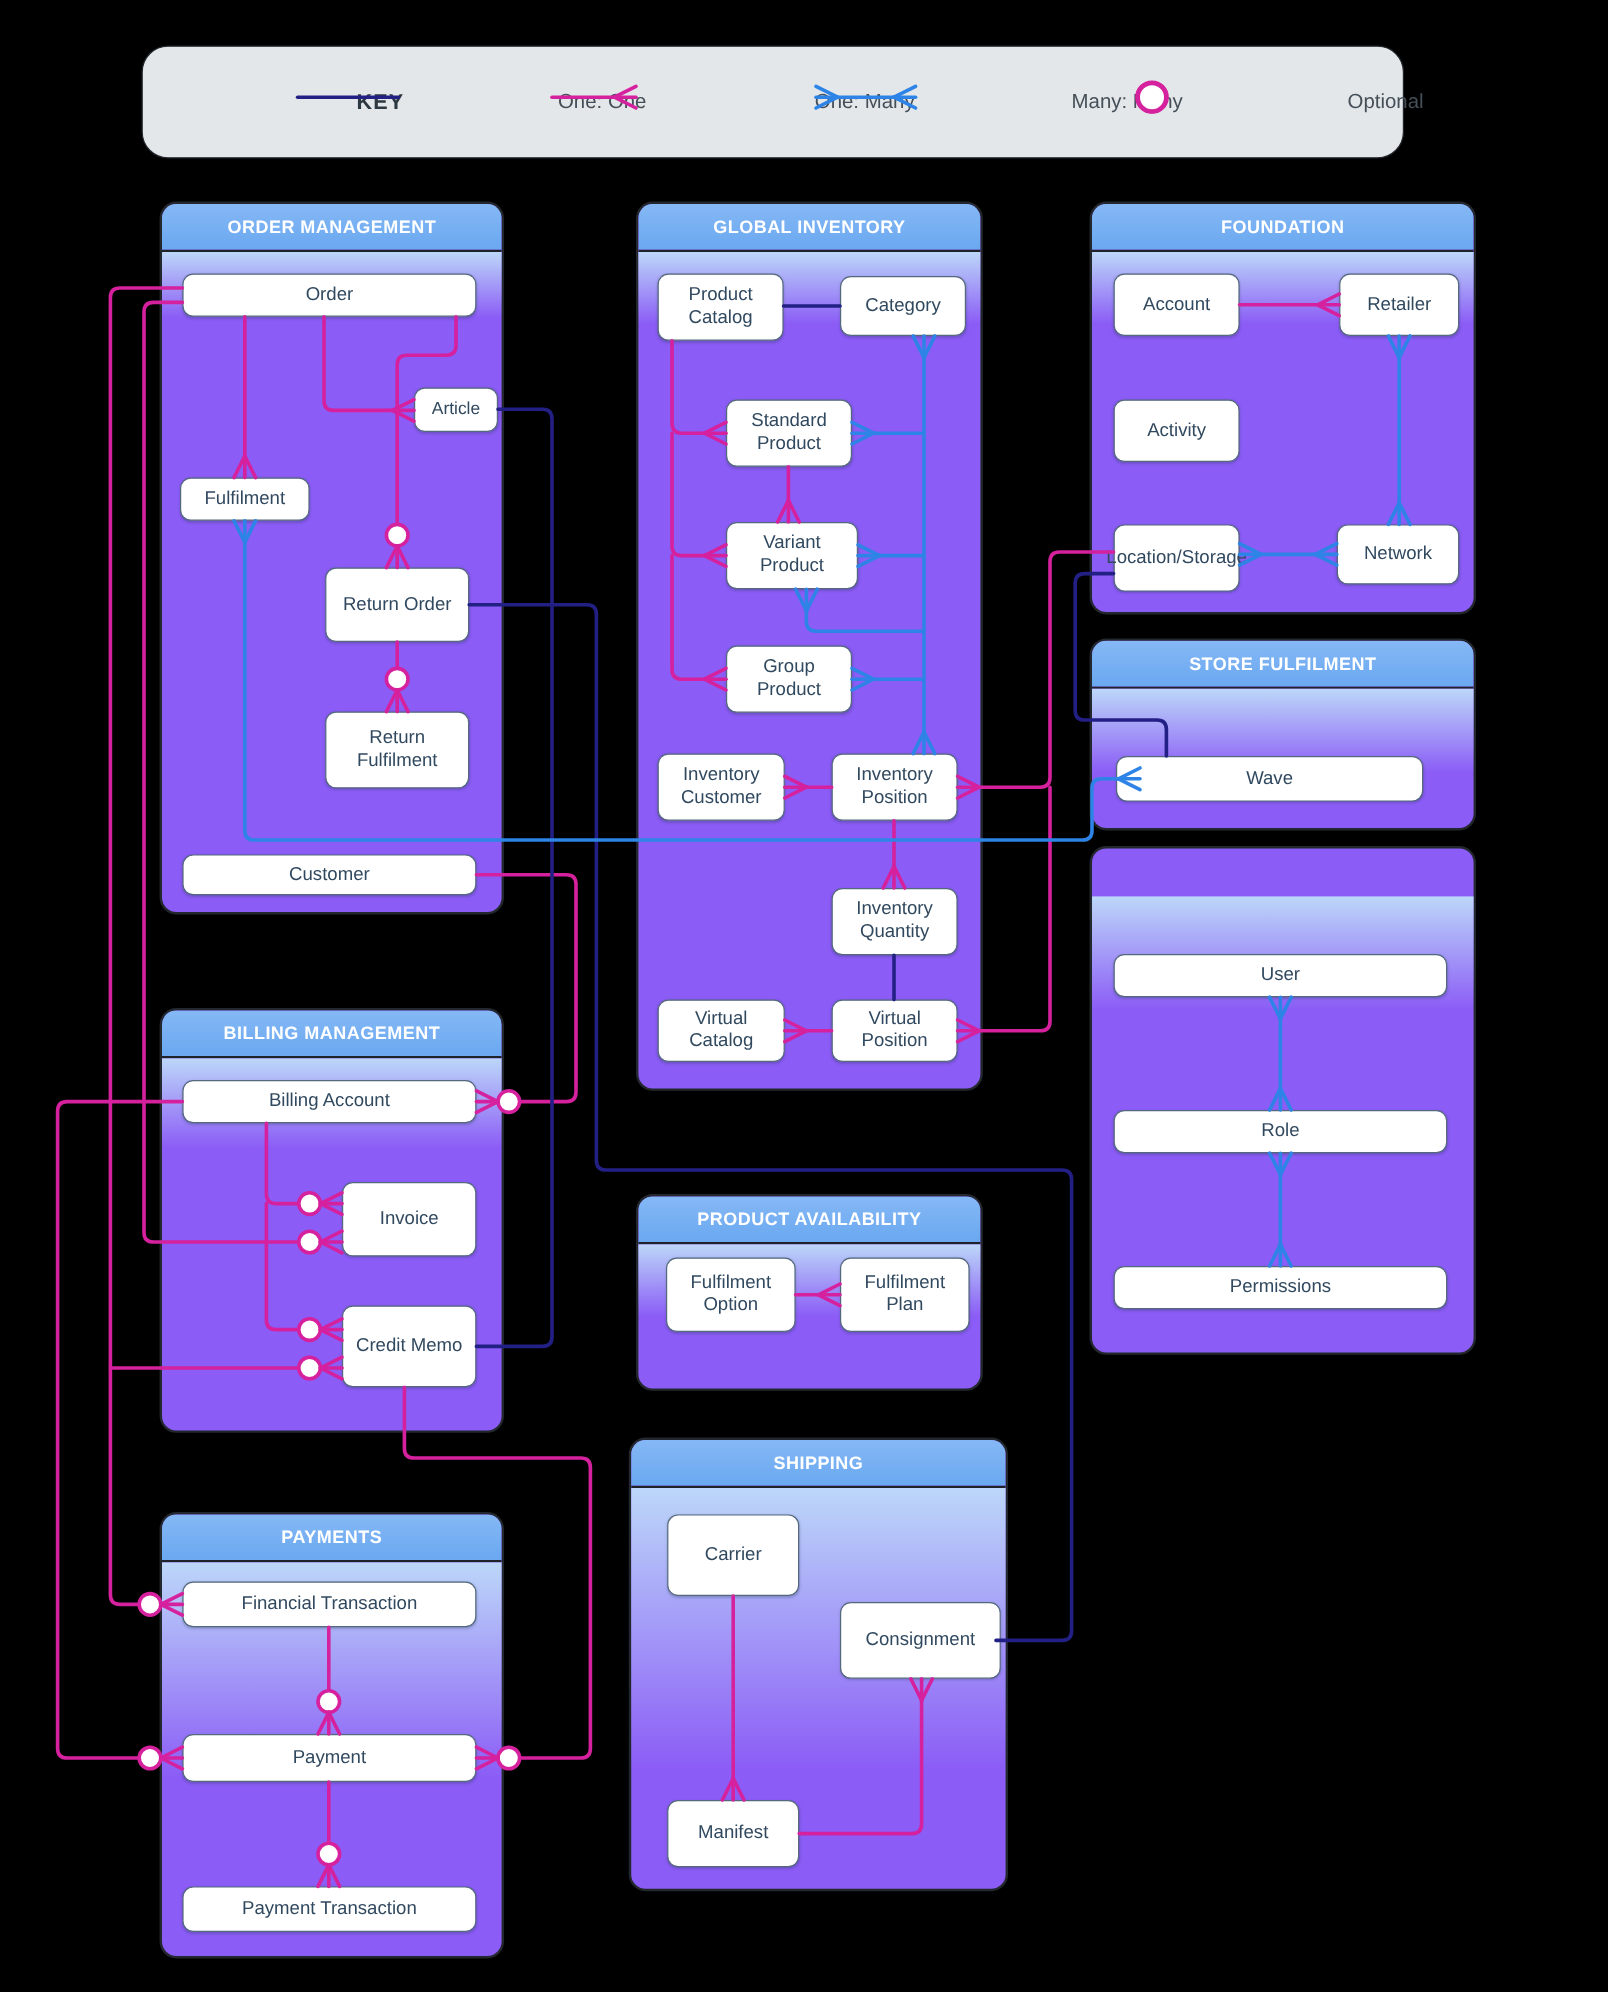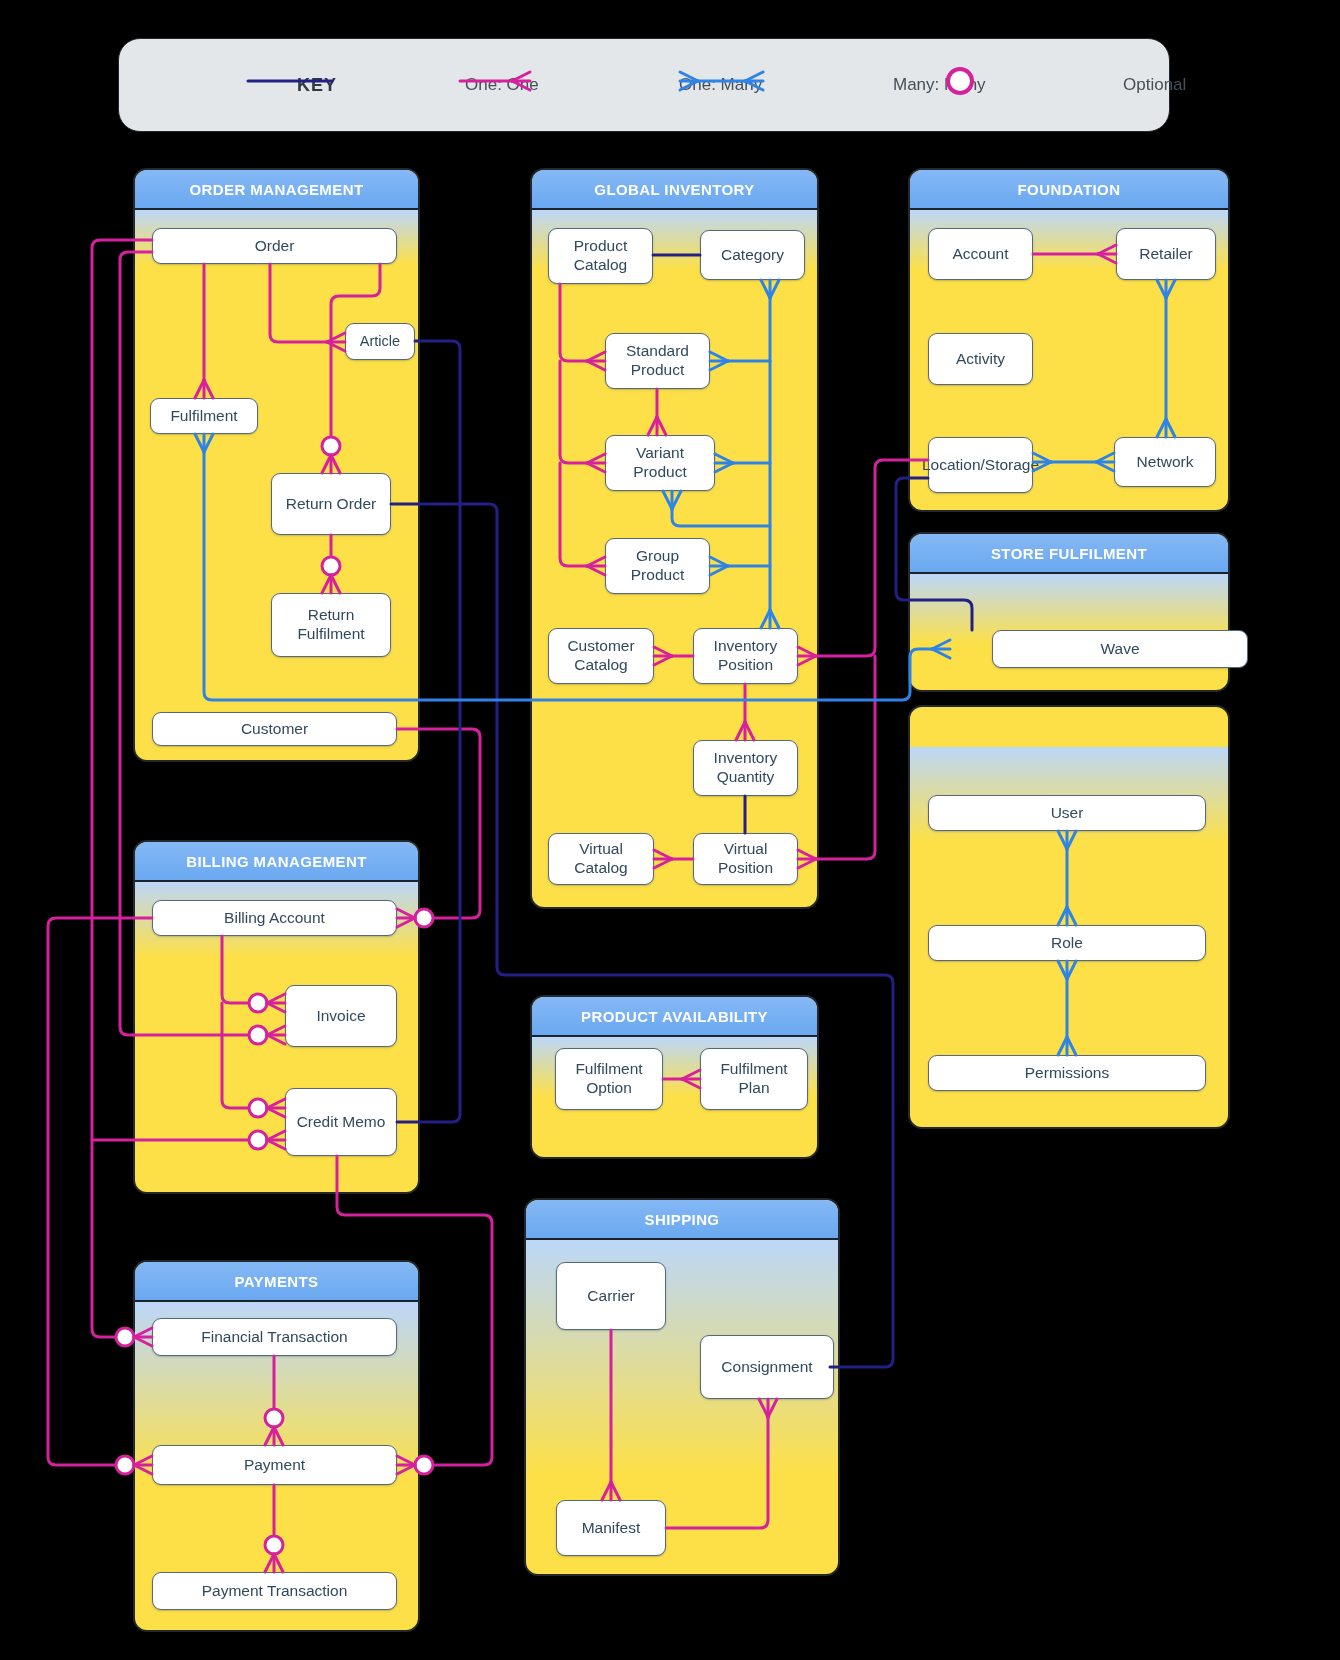--- a/index.html
+++ b/index.html
@@ -1,18 +1,18 @@
 <!DOCTYPE html>
 <html><head>
 <meta charset="utf-8">
 <style>
   html,body{margin:0;padding:0;background:#000;}
   #canvas{position:relative;width:1340px;height:1660px;background:#000;
           font-family:"Liberation Sans", sans-serif; overflow:hidden;}
-  .panel{position:absolute;background:#fde047;border:2px solid #23282e;border-radius:14px;
+  .panel{position:absolute;background:#8b5cf6;border:2px solid #23282e;border-radius:14px;
          box-shadow:2px 3px 5px rgba(0,0,0,.55);}
   .panel-header{position:absolute;left:0;top:0;right:0;height:38px;
         background:linear-gradient(180deg,#85b8f5 0%,#6aa8f0 100%);
         border-radius:12px 12px 0 0;border-bottom:2px solid #1d2329;
         color:#fff;font-weight:bold;font-size:15px;letter-spacing:.4px;
         display:flex;align-items:center;justify-content:center;}
   .panel-fade{position:absolute;left:0;right:0;top:40px;
         background:linear-gradient(180deg,#bcd7f9 0%,rgba(240,241,244,0) 100%);
         border-radius:0;pointer-events:none;}
   .entity{position:absolute;background:#fff;border:1.6px solid #55697e;border-radius:9px;
@@ -103,21 +103,21 @@
   <div class="entity" style="left:605px;top:333px;width:105px;height:56px">
       <span>Standard Product</span>
     </div>
   <div class="entity" style="left:605px;top:435px;width:110px;height:56px">
       <span>Variant Product</span>
     </div>
   <div class="entity" style="left:605px;top:538px;width:105px;height:56px">
       <span>Group Product</span>
     </div>
   <div class="entity" style="left:548px;top:628px;width:106px;height:56px">
-      <span>Customer Catalog</span>
+      <span>Inventory Customer</span>
     </div>
   <div class="entity" style="left:693px;top:628px;width:105px;height:56px">
       <span>Inventory Position</span>
     </div>
   <div class="entity" style="left:693px;top:740px;width:105px;height:56px">
       <span>Inventory Quantity</span>
     </div>
   <div class="entity" style="left:548px;top:833px;width:106px;height:52px">
       <span>Virtual Catalog</span>
     </div>
@@ -134,21 +134,21 @@
   <div class="entity" style="left:928px;top:333px;width:105px;height:52px">
       <span>Activity</span>
     </div>
   <div class="entity" style="left:928px;top:437px;width:105px;height:56px">
       <span>Location/Storage</span>
     </div>
   <div class="entity" style="left:1114px;top:437px;width:102px;height:50px">
       <span>Network</span>
     </div>
 
-  <div class="entity" style="left:992px;top:630px;width:256px;height:38px">
+  <div class="entity" style="left:930px;top:630px;width:256px;height:38px">
       <span>Wave</span>
     </div>
 
   <div class="entity" style="left:928px;top:795px;width:278px;height:36px">
       <span>User</span>
     </div>
   <div class="entity" style="left:928px;top:925px;width:278px;height:36px">
       <span>Role</span>
     </div>
   <div class="entity" style="left:928px;top:1055px;width:278px;height:36px">

